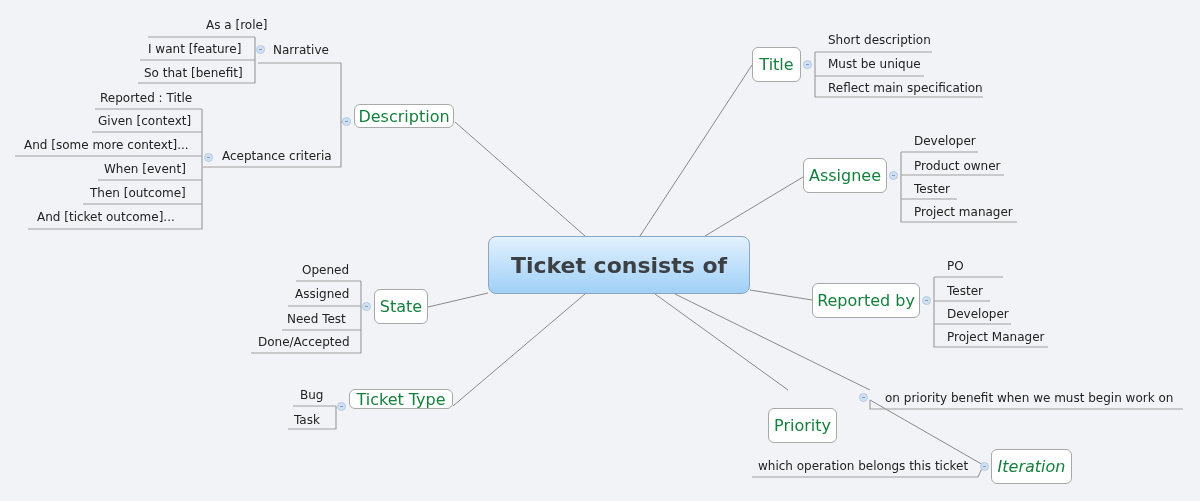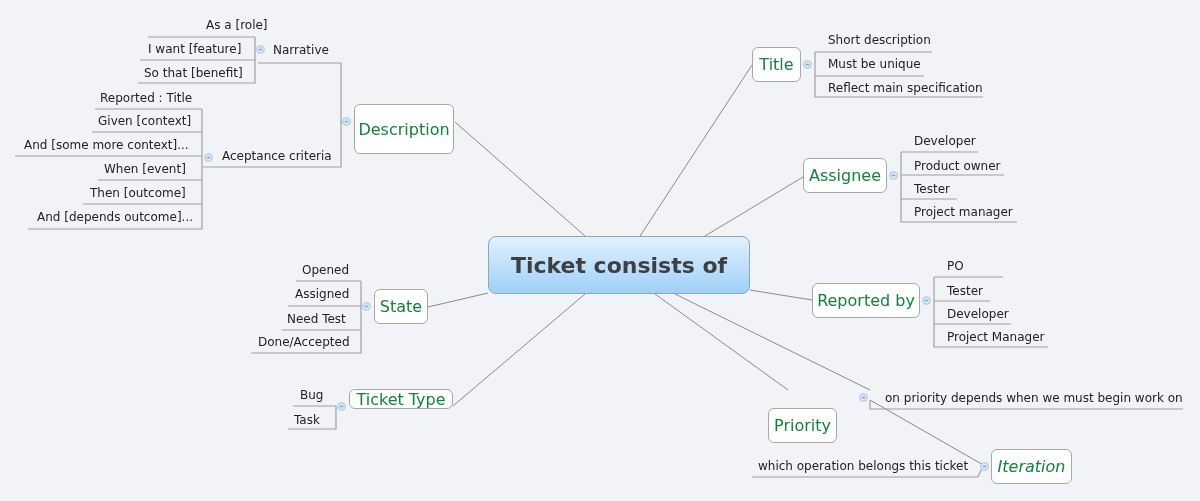--- a/index.html
+++ b/index.html
@@ -65,37 +65,37 @@
     <path d="M 870 400 L 870 409 L 1183 409"></path>
 
     <path d="M 983 466 L 978 477 L 752 477"></path>
   </g>
 </svg>
 
 <div class="central">
     <span>Ticket consists of</span>
   </div>
 
-<div class="topic" style="left:354px;top:104px;width:100px;height:50px;">
+<div class="topic" style="left:354px;top:104px;width:100px;height:24px;">
     <span>Description</span>
   </div>
 <div class="collapse" style="left:342px;top:117px;"></div>
 <div class="leaf" style="left:273px;top:43px;">Narrative</div>
 <div class="collapse" style="left:256px;top:45px;"></div>
 <div class="leaf" style="left:180px;top:18px;margin-left:26px;">As a [role]</div>
 <div class="leaf" style="left:148px;top:42px;">I want [feature]</div>
 <div class="leaf" style="left:144px;top:66px;">So that [benefit]</div>
 <div class="leaf" style="left:222px;top:149px;">Aceptance criteria</div>
 <div class="collapse" style="left:204px;top:153px;"></div>
 <div class="leaf" style="left:100px;top:91px;">Reported : Title</div>
 <div class="leaf" style="left:98px;top:114px;">Given [context]</div>
 <div class="leaf" style="left:24px;top:138px;">And [some more context]...</div>
 <div class="leaf" style="left:104px;top:162px;">When  [event]</div>
 <div class="leaf" style="left:90px;top:186px;">Then  [outcome]</div>
-<div class="leaf" style="left:37px;top:210px;">And [depends outcome]...</div>
+<div class="leaf" style="left:37px;top:210px;">And [ticket outcome]...</div>
 
 <div class="topic" style="left:752px;top:47px;width:49px;height:35px;">
     <span>Title</span>
   </div>
 <div class="collapse" style="left:803px;top:60px;"></div>
 <div class="leaf" style="left:828px;top:33px;">Short description</div>
 <div class="leaf" style="left:828px;top:57px;">Must be unique</div>
 <div class="leaf" style="left:828px;top:81px;">Reflect main specification</div>
 
 <div class="topic" style="left:803px;top:158px;width:84px;height:35px;">
@@ -129,19 +129,19 @@
     <span>Ticket Type</span>
   </div>
 <div class="collapse" style="left:337px;top:402px;"></div>
 <div class="leaf" style="left:300px;top:388px;">Bug</div>
 <div class="leaf" style="left:294px;top:413px;">Task</div>
 
 <div class="topic" style="left:768px;top:380px;width:69px;height:35px;margin-top:28px;">
     <span>Priority</span>
   </div>
 <div class="collapse" style="left:859px;top:393px;"></div>
-<div class="leaf" style="left:885px;top:391px;">on priority depends when we must begin work on</div>
+<div class="leaf" style="left:885px;top:391px;">on priority benefit when we must begin work on</div>
 
 <div class="topic" style="left:991px;top:449px;width:81px;height:35px;font-style:italic;">
     <span>Iteration</span>
   </div>
 <div class="collapse" style="left:980px;top:462px;"></div>
 <div class="leaf" style="left:758px;top:459px;">which operation belongs this ticket</div>
 
 </body></html>

